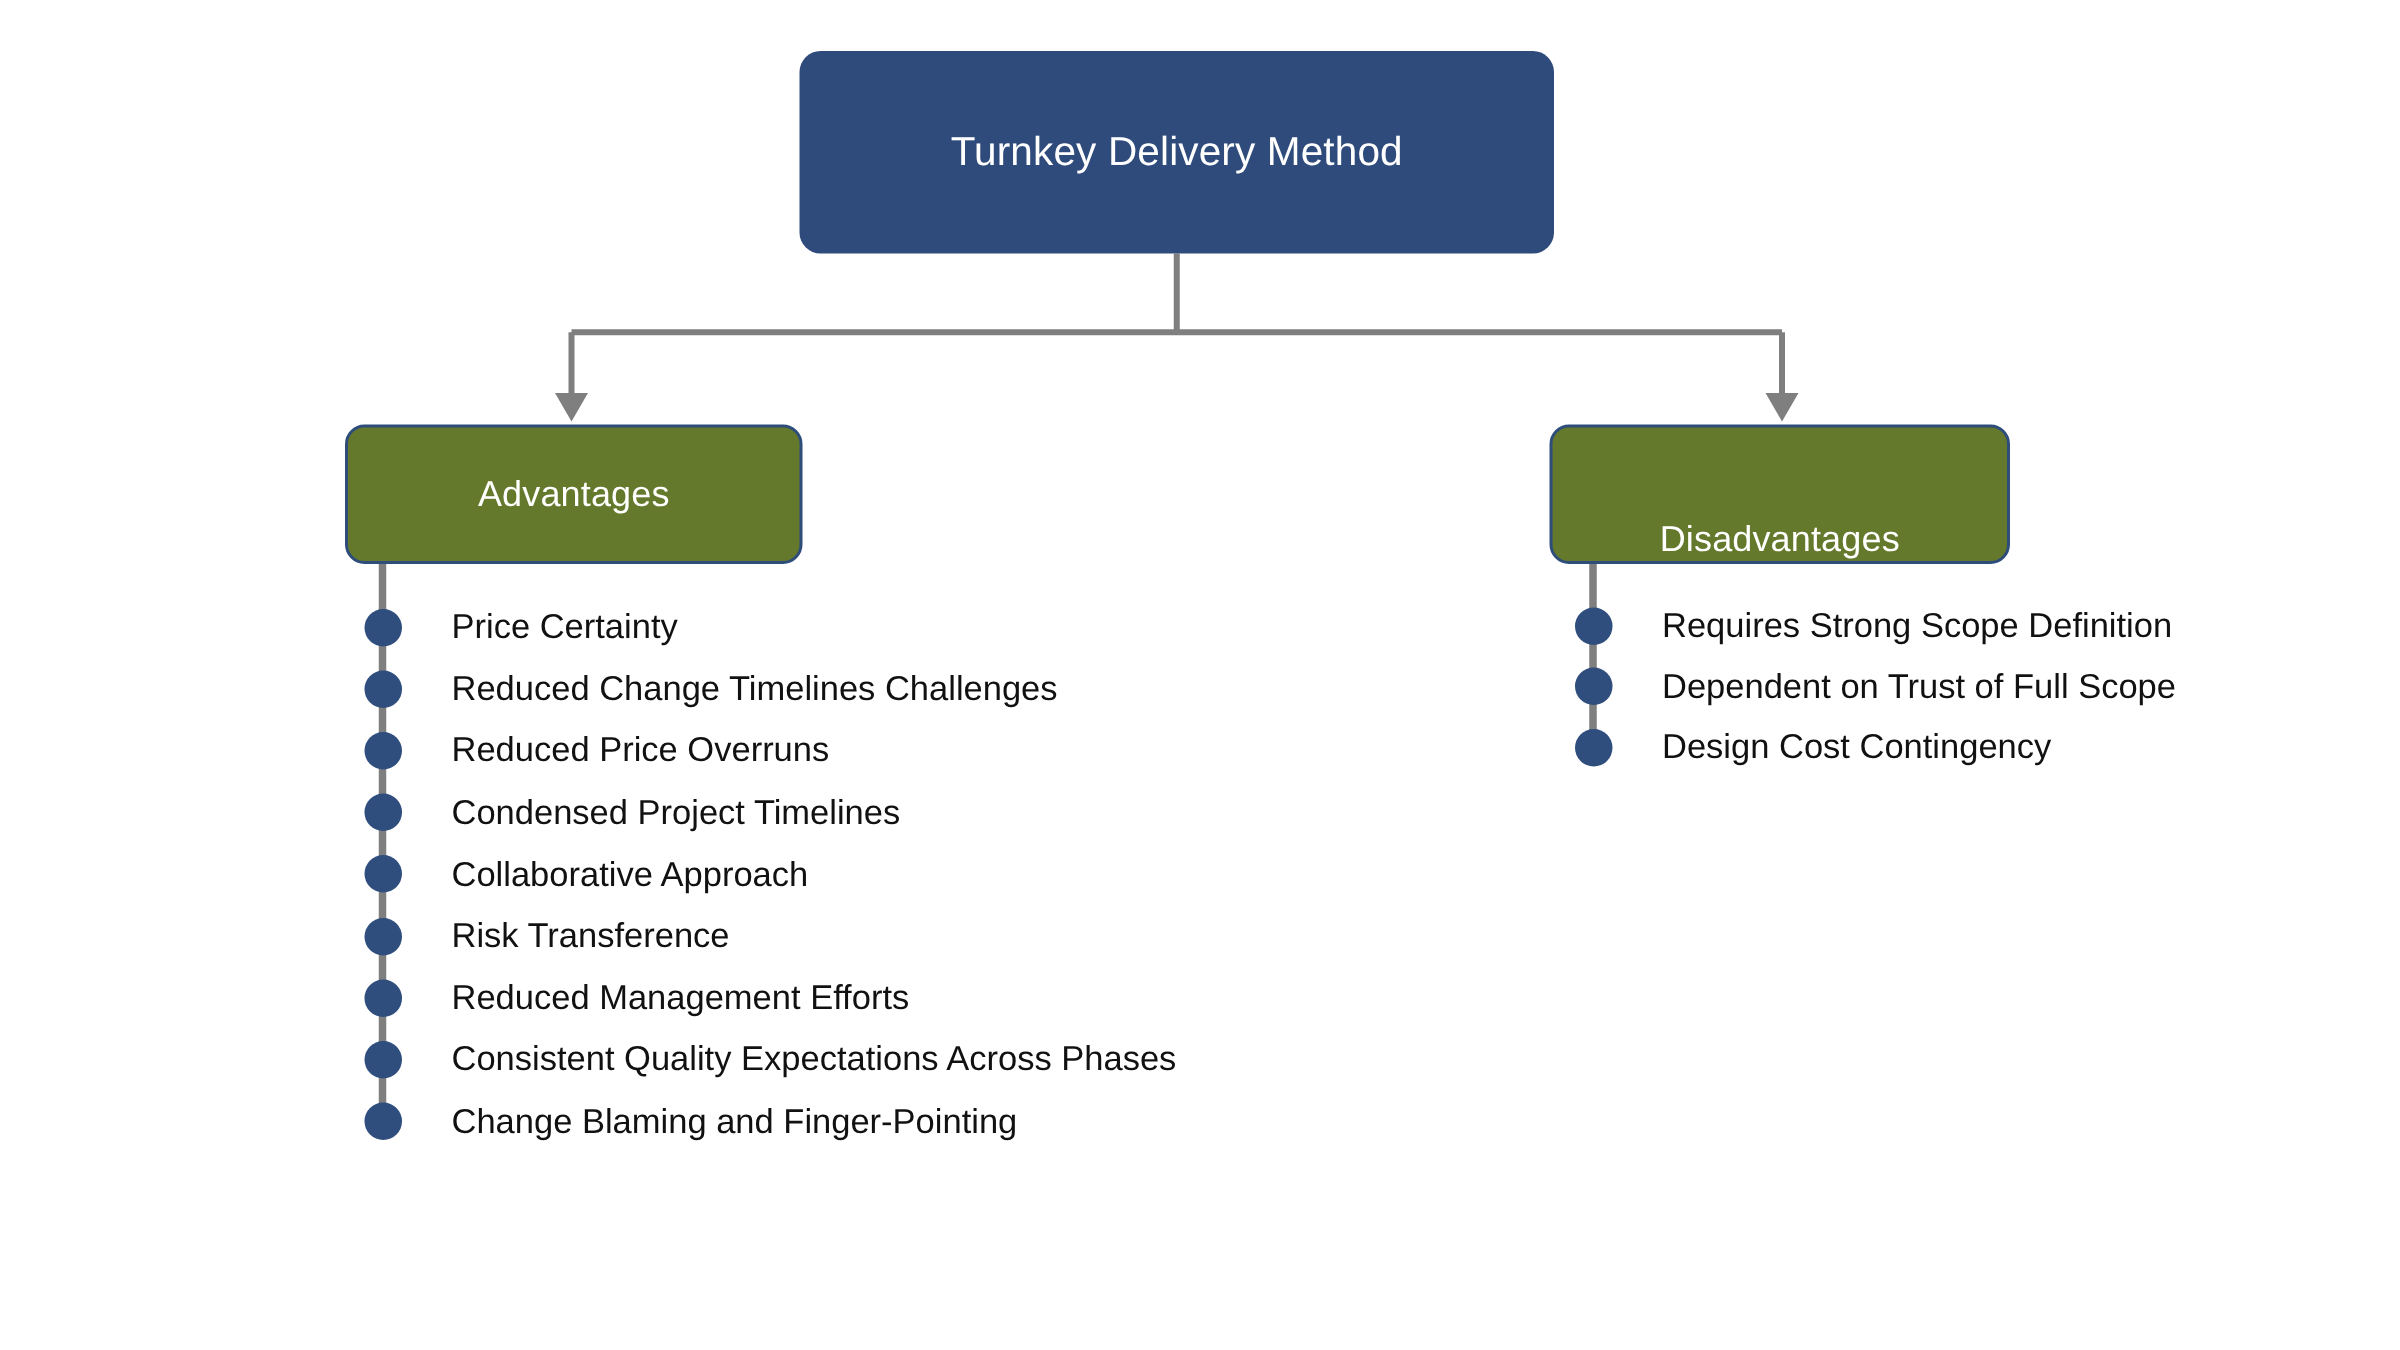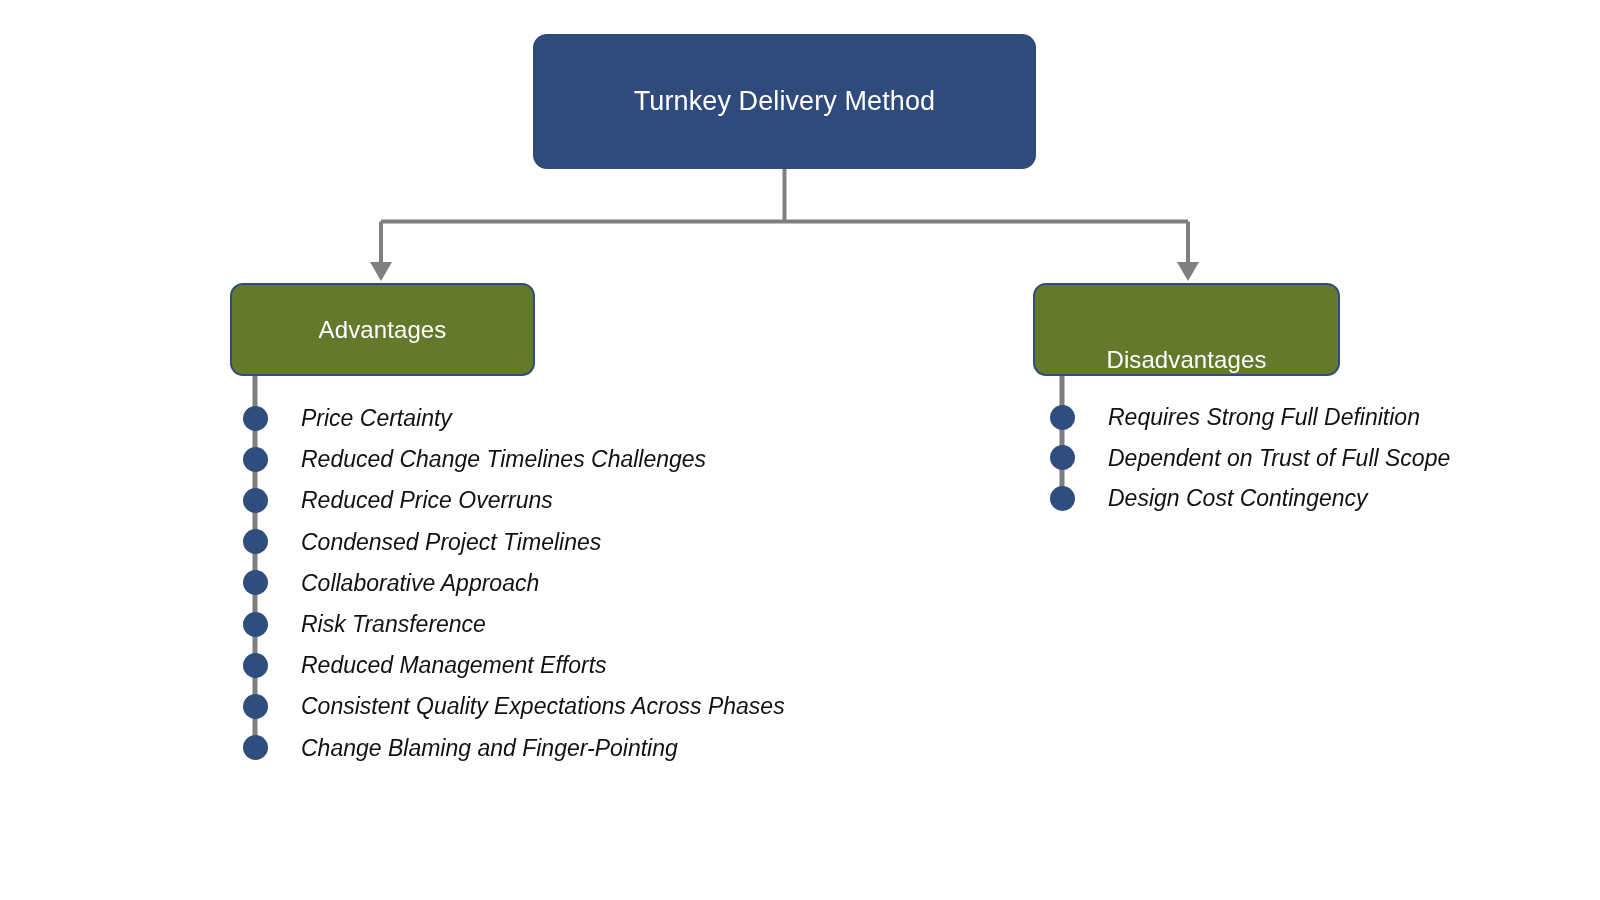--- a/index.html
+++ b/index.html
@@ -95,21 +95,20 @@
   }
   .bullet-label {
     position: absolute;
     left: 46px;
     top: 0;
     transform: translateY(-50%);
     font-family: "Liberation Sans", sans-serif;
     font-size: 23px;
     color: #111111;
     line-height: 1;
-    font-style: italic;
   }
 
   #list-advantages    { left: 255px;  top: 0; }
   #list-disadvantages { left: 1062px; top: 0; }
 </style>
 </head>
 <body>
 
 <div id="canvas">
 
@@ -175,21 +174,21 @@
       <div class="bullet-row" style="top: 747.6px;">
         <span class="bullet-dot"></span>
         <span class="bullet-label">Change Blaming and Finger-Pointing</span>
       </div>
     </div>
 
   <div class="bullet-list" id="list-disadvantages">
     <div class="spine" style="top: 376px; height: 122px;"></div>
   <div class="bullet-row" style="top: 417px;">
         <span class="bullet-dot"></span>
-        <span class="bullet-label">Requires Strong Full Definition</span>
+        <span class="bullet-label">Requires Strong Scope Definition</span>
       </div>
       <div class="bullet-row" style="top: 457.5px;">
         <span class="bullet-dot"></span>
         <span class="bullet-label">Dependent on Trust of Full Scope</span>
       </div>
       <div class="bullet-row" style="top: 498px;">
         <span class="bullet-dot"></span>
         <span class="bullet-label">Design Cost Contingency</span>
       </div>
     </div>

